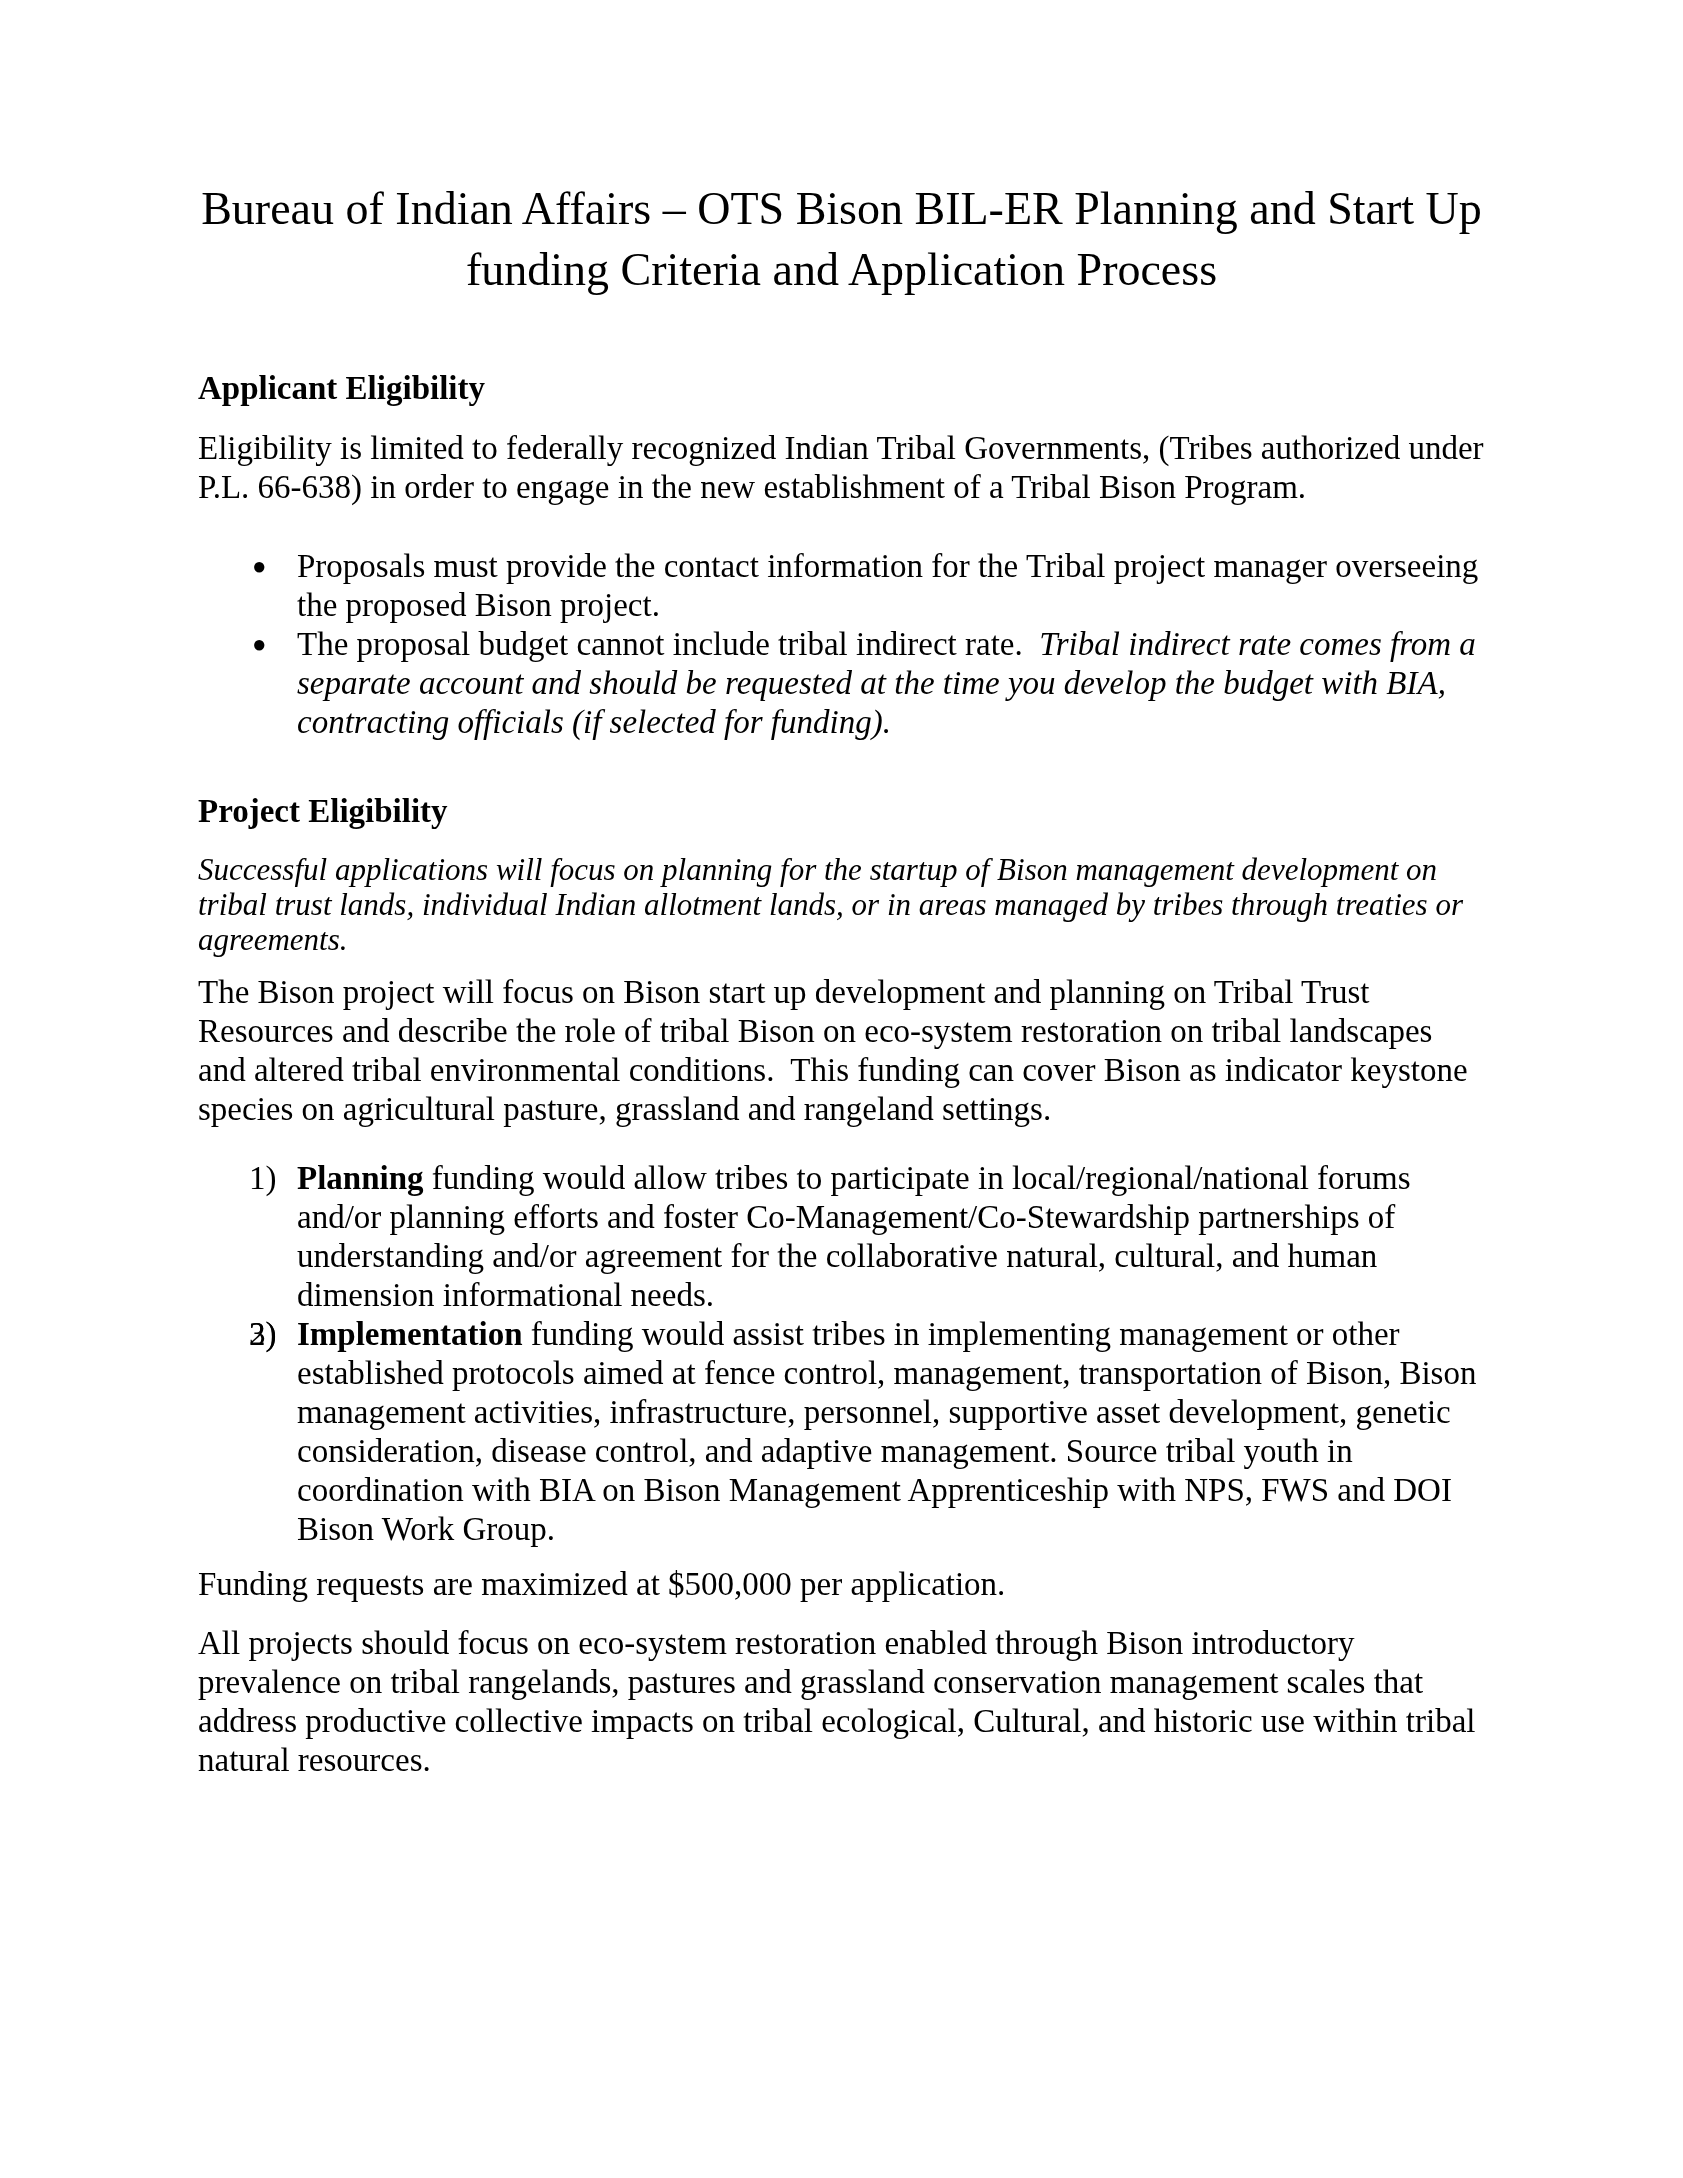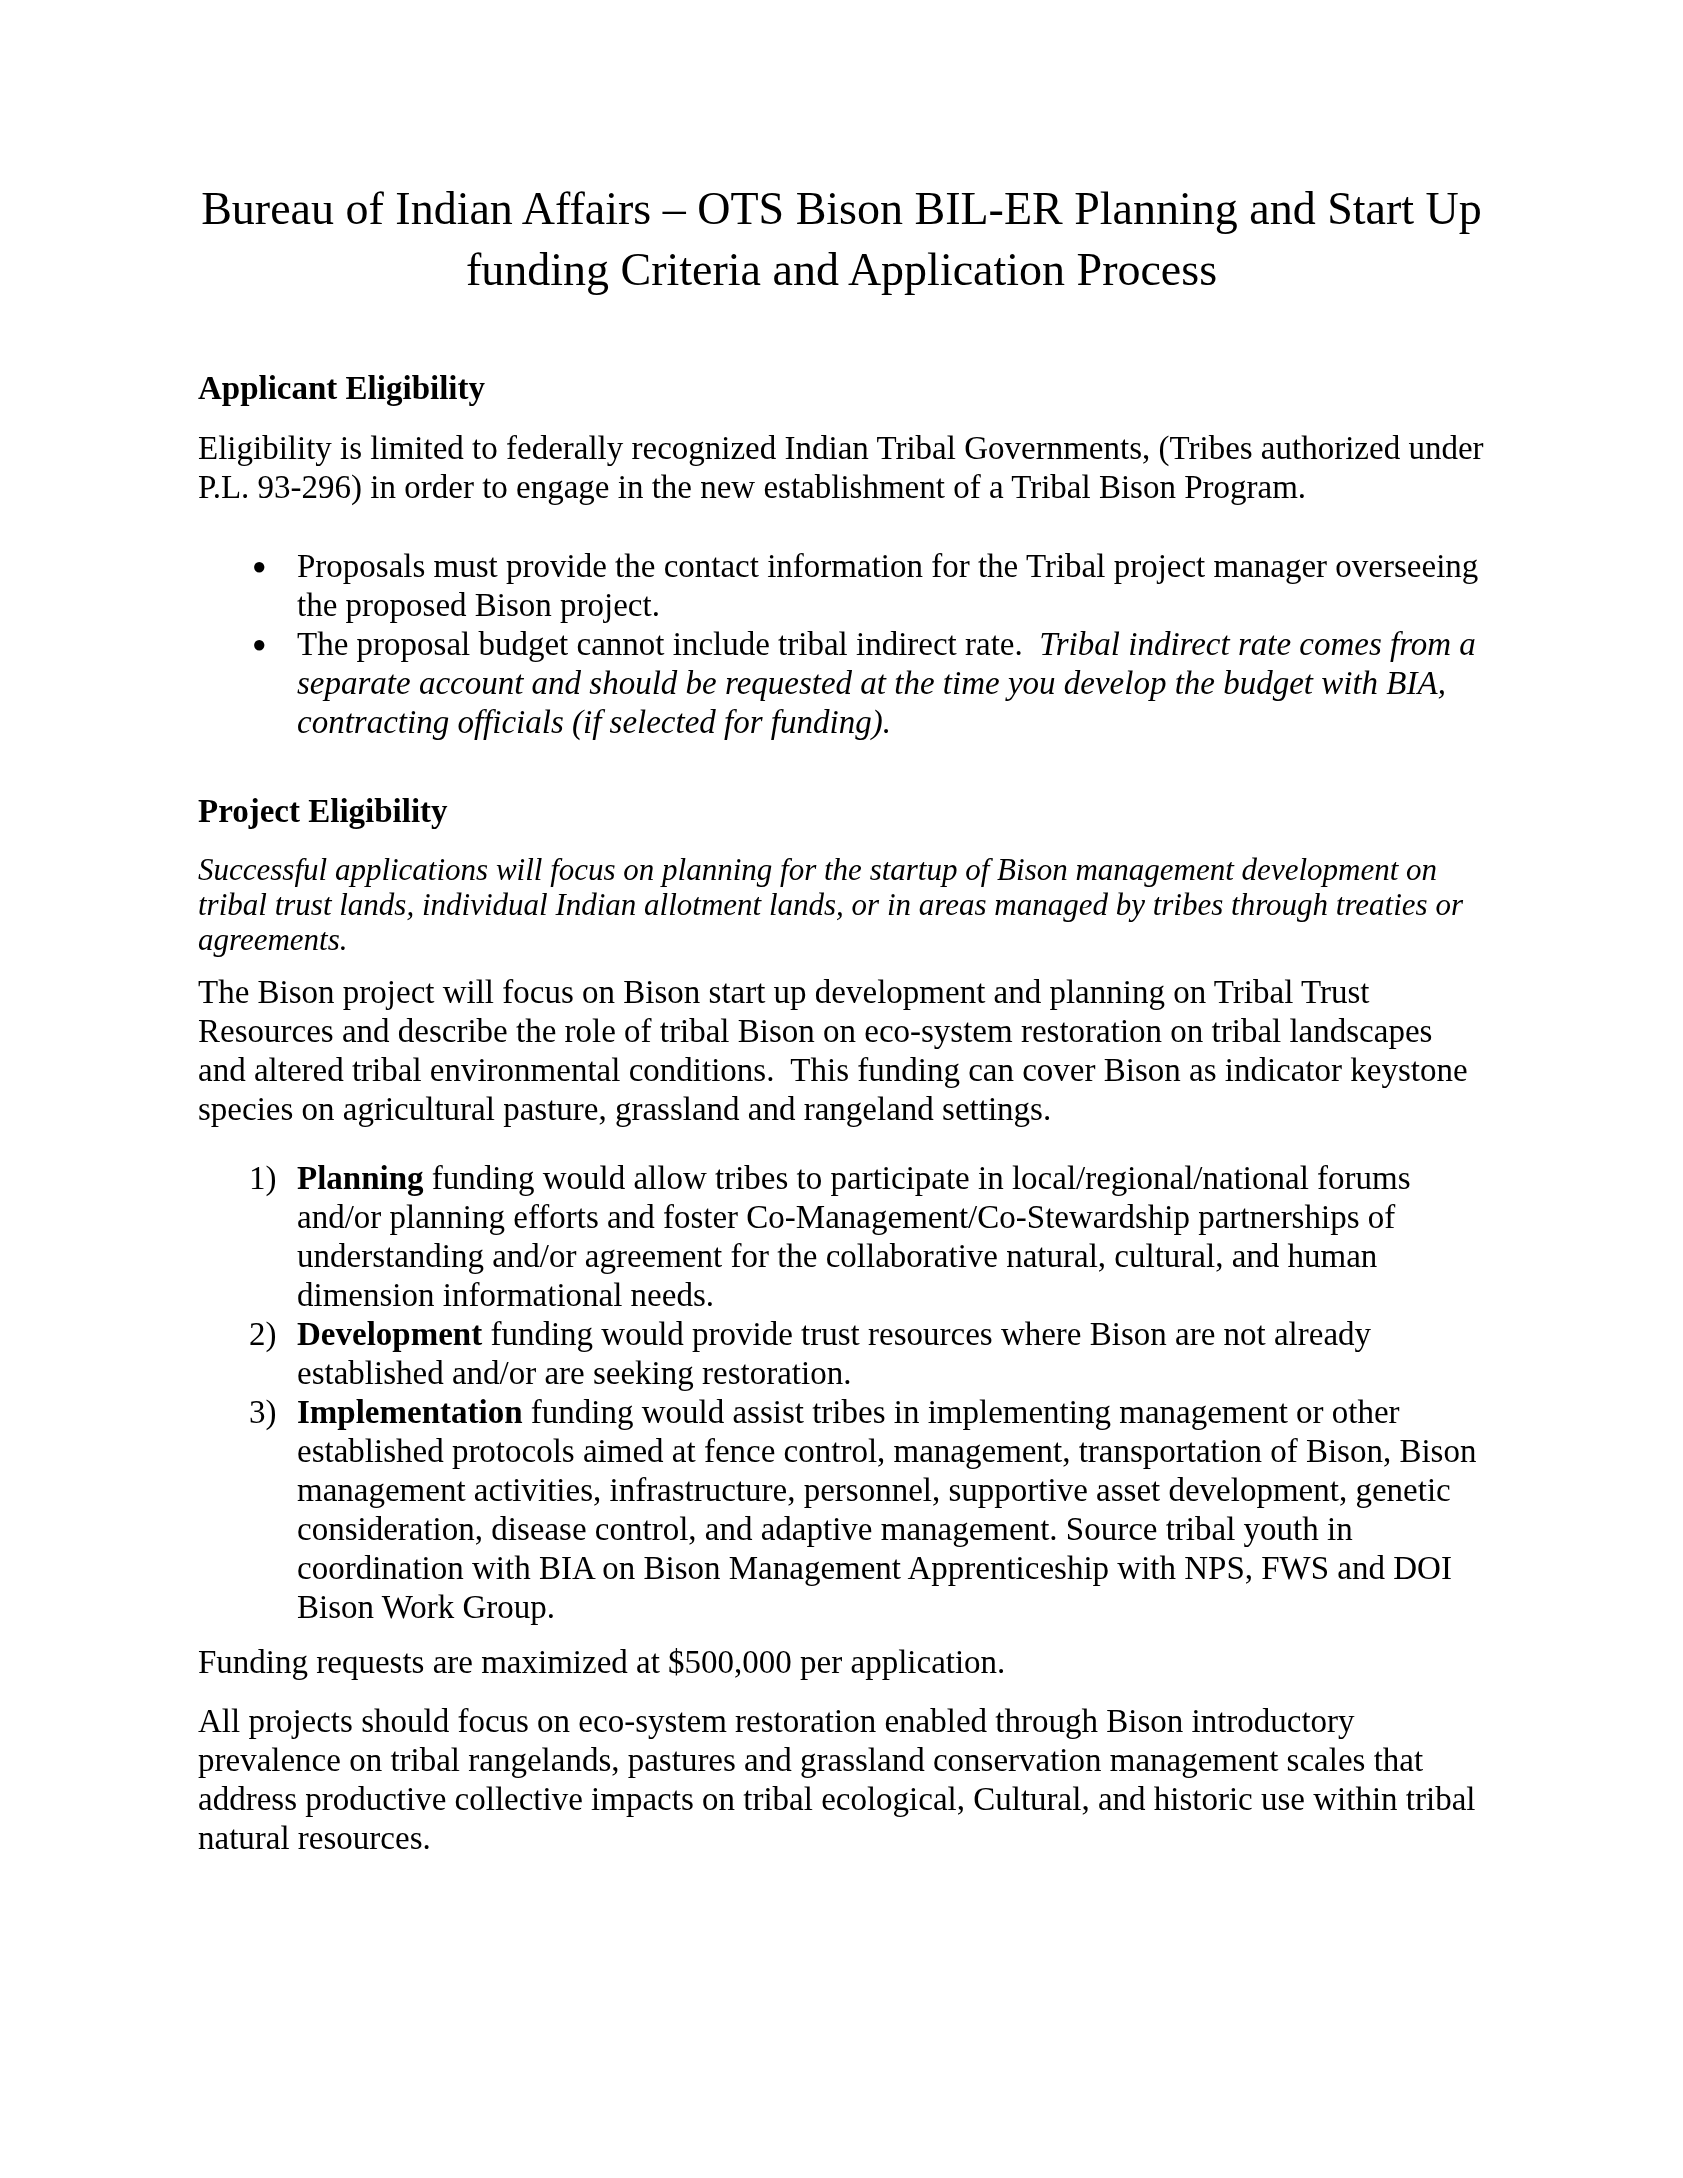--- a/index.html
+++ b/index.html
@@ -68,38 +68,38 @@
 
 <div class="page">
 
   <h1 class="doc-title">
       <span class="title-line">Bureau of Indian Affairs – OTS Bison BIL-ER Planning and Start Up</span>
       <span class="title-line">funding Criteria and Application Process</span>
     </h1>
 
   <h2 class="doc-heading">Applicant Eligibility</h2>
 
-  <p class="doc-para">Eligibility is limited to federally recognized Indian Tribal Governments, (Tribes authorized under P.L. 93-296) in order to engage in the new establishment of a Tribal Bison Program.</p>
+  <p class="doc-para">Eligibility is limited to federally recognized Indian Tribal Governments, (Tribes authorized under P.L. 66-638) in order to engage in the new establishment of a Tribal Bison Program.</p>
 
 
   <ul class="doc-bullets">
     <li class="doc-li"><span class="li-marker bullet-glyph">●</span><span class="li-text">Proposals must provide the contact information for the Tribal project manager overseeing the proposed Bison project.</span></li>
     <li class="doc-li"><span class="li-marker bullet-glyph">●</span><span class="li-text"><span>The proposal budget cannot include tribal indirect rate.</span><span class="run-italic">  Tribal indirect rate comes from a separate account and should be requested at the time you develop the budget with BIA, contracting officials (if selected for funding).</span></span></li>
   </ul>
 
   <h2 class="doc-heading extra-space">Project Eligibility</h2>
 
   <p class="doc-para italic-intro">Successful applications will focus on planning for the startup of Bison management development on tribal trust lands, individual Indian allotment lands, or in areas managed by tribes through treaties or agreements.</p>
 
   <p class="doc-para sp28">The Bison project will focus on Bison start up development and planning on Tribal Trust Resources and describe the role of tribal Bison on eco-system restoration on tribal landscapes and altered tribal environmental conditions.  This funding can cover Bison as indicator keystone species on agricultural pasture, grassland and rangeland settings.</p>
 
 
   <ol class="doc-numbered">
     <li class="doc-li"><span class="li-marker">1)</span><span class="li-text"><span class="run-bold">Planning</span><span> funding would allow tribes to participate in local/regional/national forums and/or planning efforts and foster Co-Management/Co-Stewardship partnerships of understanding and/or agreement for the collaborative natural, cultural, and human dimension informational needs.</span></span></li>
-    <li class="doc-li"><span class="li-marker">2)</span><span class="li-text"><span class="run-bold">Development</span><span> funding would provide trust resources where Bison are not already established and/or are seeking restoration.</span></span></li>
+    <li class="doc-li"><span class="li-marker">2)</span></li>
     <li class="doc-li"><span class="li-marker">3)</span><span class="li-text"><span class="run-bold">Implementation</span><span> funding would assist tribes in implementing management or other established protocols aimed at fence control, management, transportation of Bison, Bison management activities, infrastructure, personnel, supportive asset development, genetic consideration, disease control, and adaptive management. Source tribal youth in coordination with BIA on Bison Management Apprenticeship with NPS, FWS and DOI Bison Work Group.</span></span></li>
   </ol>
 
   <p class="doc-para sp28">Funding requests are maximized at $500,000 per application.</p>
 
 
   <p class="doc-para">All projects should focus on eco-system restoration enabled through Bison introductory prevalence on tribal rangelands, pastures and grassland conservation management scales that address productive collective impacts on tribal ecological, Cultural, and historic use within tribal natural resources.</p>
 
 </div>
 

